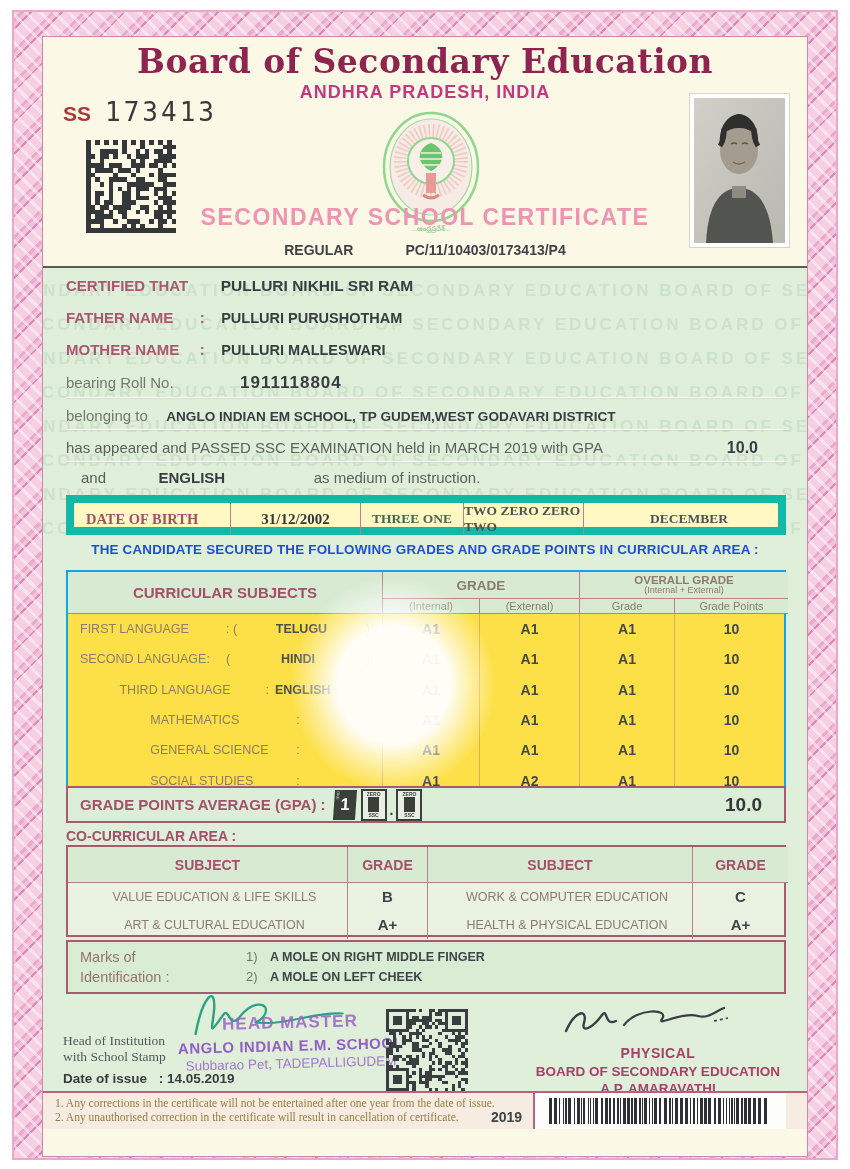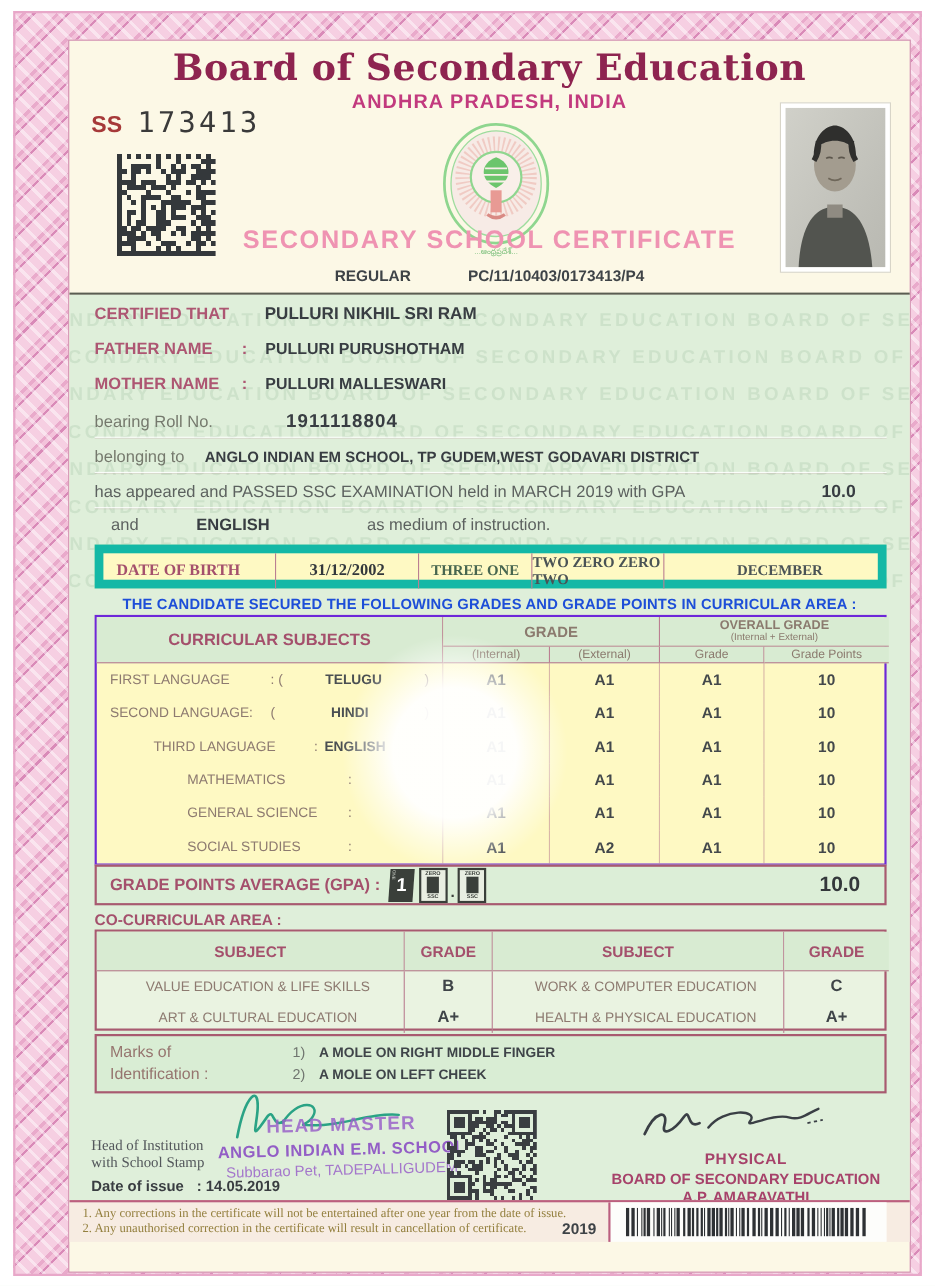--- a/index.html
+++ b/index.html
@@ -6,21 +6,21 @@
   body{width:850px;height:1169px;background:#ffffff;font-family:"Liberation Sans",sans-serif;position:relative;overflow:hidden;}
   *{box-sizing:border-box;}
   .abs{position:absolute;}
 
   
   .frame{position:absolute;left:12px;top:10px;right:12px;bottom:9px;
     background:
       repeating-linear-gradient(45deg, rgba(255,255,255,.45) 0 3px, rgba(255,255,255,0) 3px 10px),
       repeating-linear-gradient(135deg, #f6cfe2 0 7px, #e9aacb 7px 10px, #f3c2da 10px 14px, #d98ab8 14px 16px, #f6cfe2 16px 22px);
     box-shadow:inset 0 0 0 2px #e8a8c9;}
-  .cert{position:absolute;left:42px;top:36px;width:766px;height:1121px;background:#fcf8e6;border:1px solid #cf87ad;overflow:hidden;margin-left:20px;}
+  .cert{position:absolute;left:42px;top:36px;width:766px;height:1121px;background:#fcf8e6;border:1px solid #cf87ad;overflow:hidden;}
 
   .title{font-family:"DejaVu Serif",serif;font-weight:bold;color:#8e2450;font-size:33px;text-align:center;width:100%;top:5px;letter-spacing:.5px;}
   .subtitle{width:100%;text-align:center;top:45px;font-size:18px;font-weight:bold;color:#c23a7e;letter-spacing:1px;}
   .serial{left:20px;top:60px;font-size:21px;font-weight:bold;color:#a63939;}
   .serialnum{font-family:"DejaVu Sans Mono",monospace;font-weight:normal;color:#3a3a3a;font-size:26px;letter-spacing:3px;margin-left:14px;}
   .dmx{left:43px;top:103px;width:90px;height:93px;}
   .dmx svg rect{fill:#34383b;}
   .photo{left:646px;top:56px;width:101px;height:155px;background:#fff;padding:4px;border:1px solid #d8d5c8;}
   .cert-title{width:100%;text-align:center;top:167px;font-size:23px;font-weight:bold;color:#ef93b2;letter-spacing:1.5px;}
   .reg-line{width:100%;text-align:center;top:205px;font-size:14px;font-weight:bold;color:#3e4347;}
@@ -38,21 +38,21 @@
 
   
   .dob{left:23px;top:458px;width:720px;height:40px;display:grid;grid-template-columns:157px 130px 103px 120px 210px;border:8px solid #14b8a6;background:#fef9c3;font-family:Liberation Serif, serif;}
   .dob>div{border-right:1px solid #bb7f92;display:flex;align-items:center;justify-content:center;font-weight:bold;}
   .dob>div:last-child{border-right:none;}
   .dob .dlabel{justify-content:flex-start;padding-left:12px;color:#a4506c;font-size:14.5px;}
 
   .gheading{width:100%;text-align:center;top:505px;font-size:13.4px;font-weight:bold;color:#1d4ed8;letter-spacing:.2px;}
 
   
-  .gtable{left:23px;top:522px;width:720px;height:228px;display:grid;grid-template-columns:315px 97px 100px 95px 113px;grid-template-rows:27px 15px repeat(6,30.33px);border:2px solid #6d28d9;background:#fef9c3;}
+  .gtable{left:23px;top:533px;width:720px;height:228px;display:grid;grid-template-columns:315px 97px 100px 95px 113px;grid-template-rows:27px 15px repeat(6,30.33px);border:2px solid #0ea5e9;background:#fde047;}
   .gtable>div{display:flex;align-items:center;justify-content:center;}
   .hc{background:#d8ebd2;border-right:1px solid #bb7f92;color:#8b7a6e;font-size:11px;}
   .hc.noR{border-right:none;}
   .hc.botB{border-bottom:1px solid #b97f90;}
   .h-subj{grid-area:1/1/3/2;color:#a4506c;font-weight:bold;font-size:15px;}
   .h-grade{grid-area:1/2/2/4;color:#8b7a6e;font-weight:bold;font-size:13.5px;}
   .h-overall{grid-area:1/4/2/6;flex-direction:column;line-height:1.05;}
   .h-overall b{font-size:11.5px;}
   .h-overall i{font-style:normal;font-size:9px;}
   .dc{border-right:1px solid rgba(185,127,144,0.55);font-weight:bold;font-size:14px;color:#43484b;}

